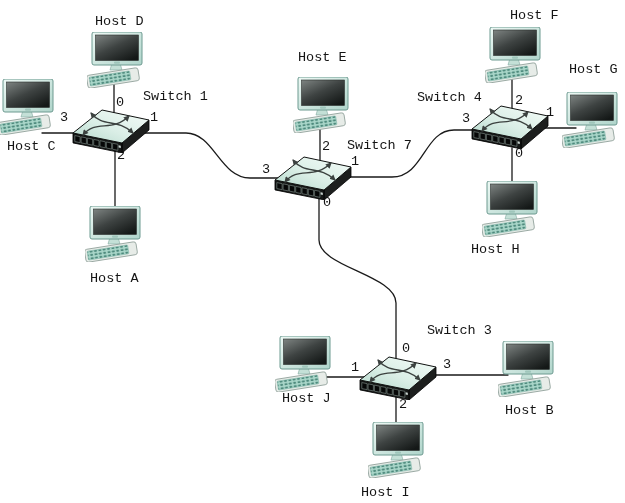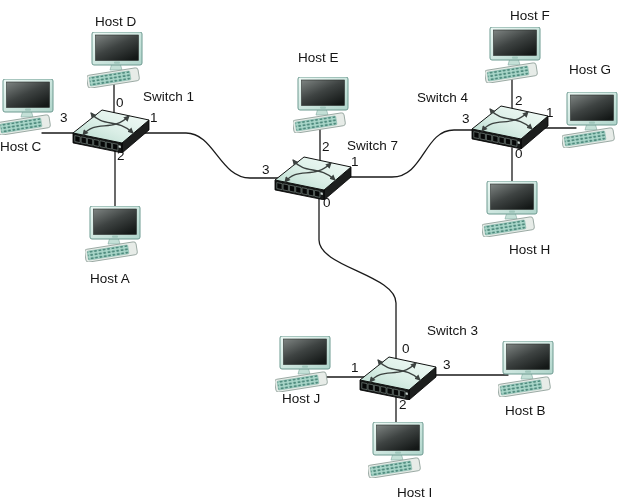--- a/index.html
+++ b/index.html
@@ -11,20 +11,21 @@
     font-family:"Liberation Sans", sans-serif;
   }
   .canvas svg.graphics{position:absolute;left:0;top:0;}
   .lbl{
     position:absolute;
     font-size:13.5px;
     line-height:1.1;
     color:#141414;
     white-space:nowrap;
     user-select:none;
+    font-family:Liberation Mono, monospace;
   }
   .cable{fill:none;stroke:#1a1a1a;stroke-width:1.3;stroke-linecap:round;}
   .arrow{fill:none;stroke:#3c4240;stroke-width:1.4;}
 </style>
 </head>
 <body>
 
 <div class="canvas">
 
   <svg class="graphics" width="625" height="503" viewBox="0 0 625 503">
@@ -114,27 +115,27 @@
 
       <use href="#sym-switch" x="72" y="105" width="78" height="48"></use>
       <use href="#sym-switch" x="274" y="152" width="78" height="48"></use>
       <use href="#sym-switch" x="359" y="352" width="78" height="48"></use>
       <use href="#sym-switch" x="471" y="101" width="78" height="48"></use>
     </g>
   </svg>
 
   <div class="lbl" style="left:90px;top:272px">Host A</div>
   <div class="lbl" style="left:505px;top:404px">Host B</div>
-  <div class="lbl" style="left:0;top:140px">Host C</div>
+  <div class="lbl" style="left:7px;top:140px">Host C</div>
   <div class="lbl" style="left:95px;top:15px">Host D</div>
   <div class="lbl" style="left:298px;top:51px">Host E</div>
   <div class="lbl" style="left:510px;top:9px">Host F</div>
   <div class="lbl" style="left:569px;top:63px">Host G</div>
-  <div class="lbl" style="left:509px;top:243px">Host H</div>
-  <div class="lbl" style="left:397px;top:486px">Host I</div>
+  <div class="lbl" style="left:471px;top:243px">Host H</div>
+  <div class="lbl" style="left:361px;top:486px">Host I</div>
   <div class="lbl" style="left:282px;top:392px">Host J</div>
 
   <div class="lbl" style="left:143px;top:90px">Switch 1</div>
   <div class="lbl" style="left:347px;top:139px">Switch 7</div>
   <div class="lbl" style="left:427px;top:324px">Switch 3</div>
   <div class="lbl" style="left:417px;top:91px">Switch 4</div>
 
   <div class="lbl" style="left:116px;top:96px">0</div>
   <div class="lbl" style="left:60px;top:111px">3</div>
   <div class="lbl" style="left:150px;top:111px">1</div>

